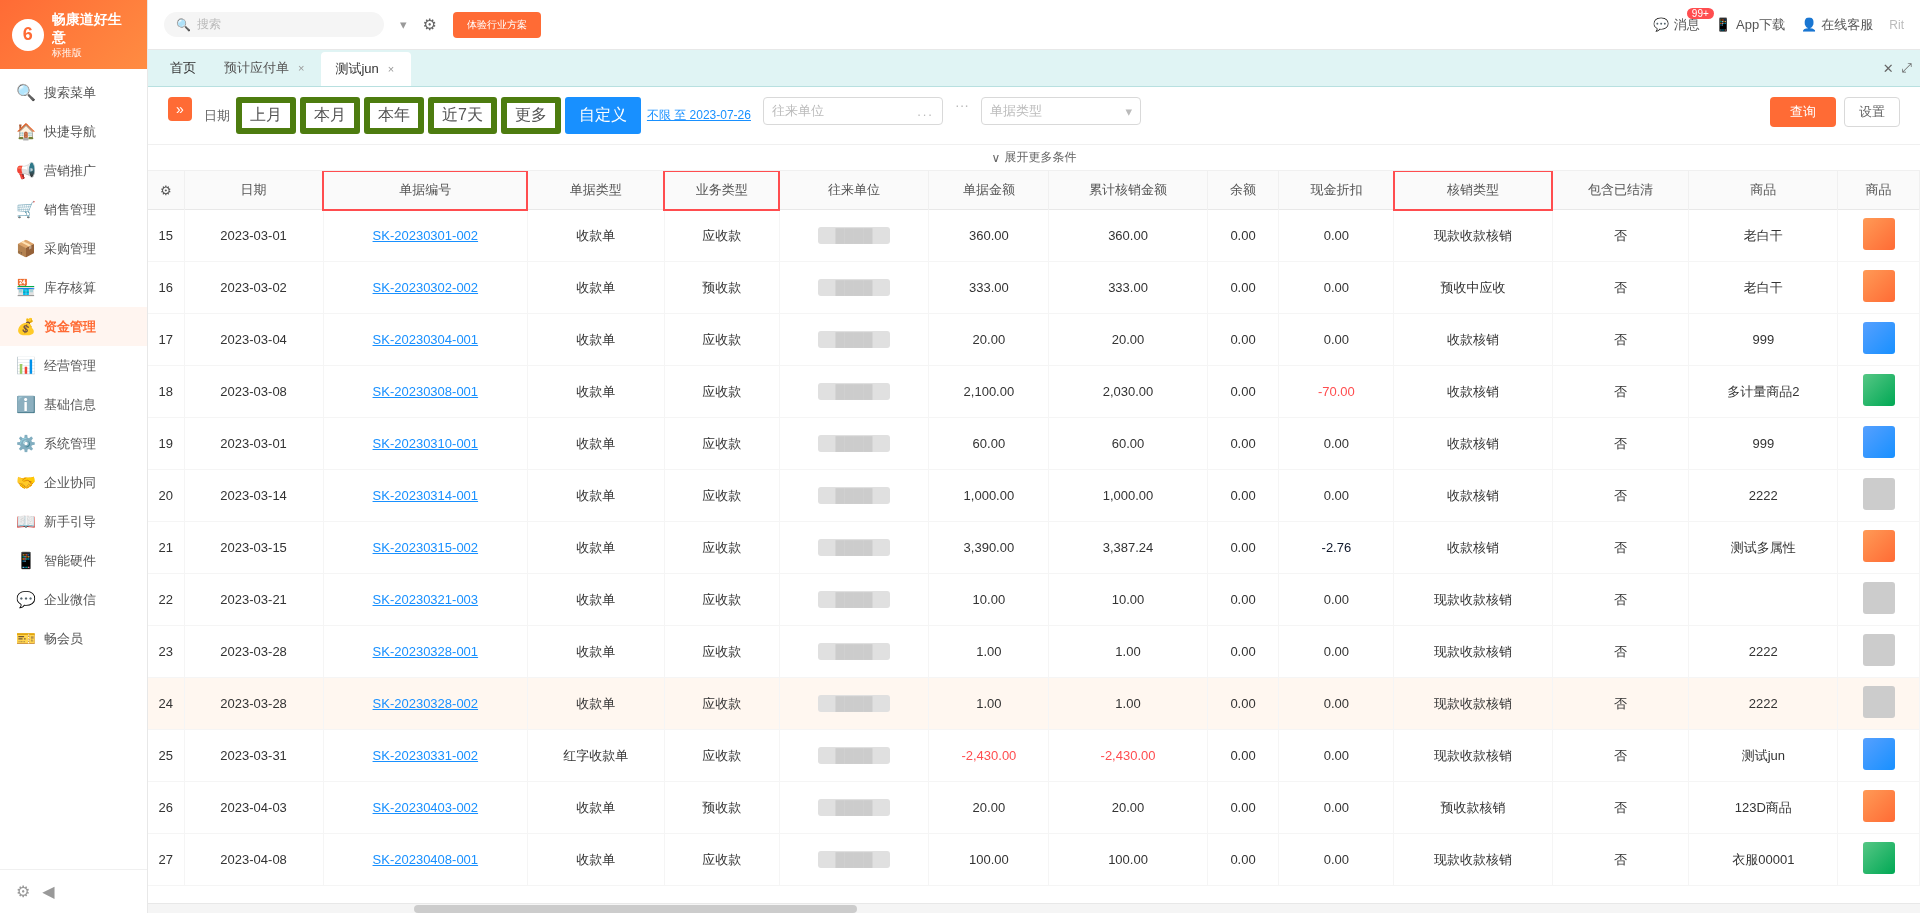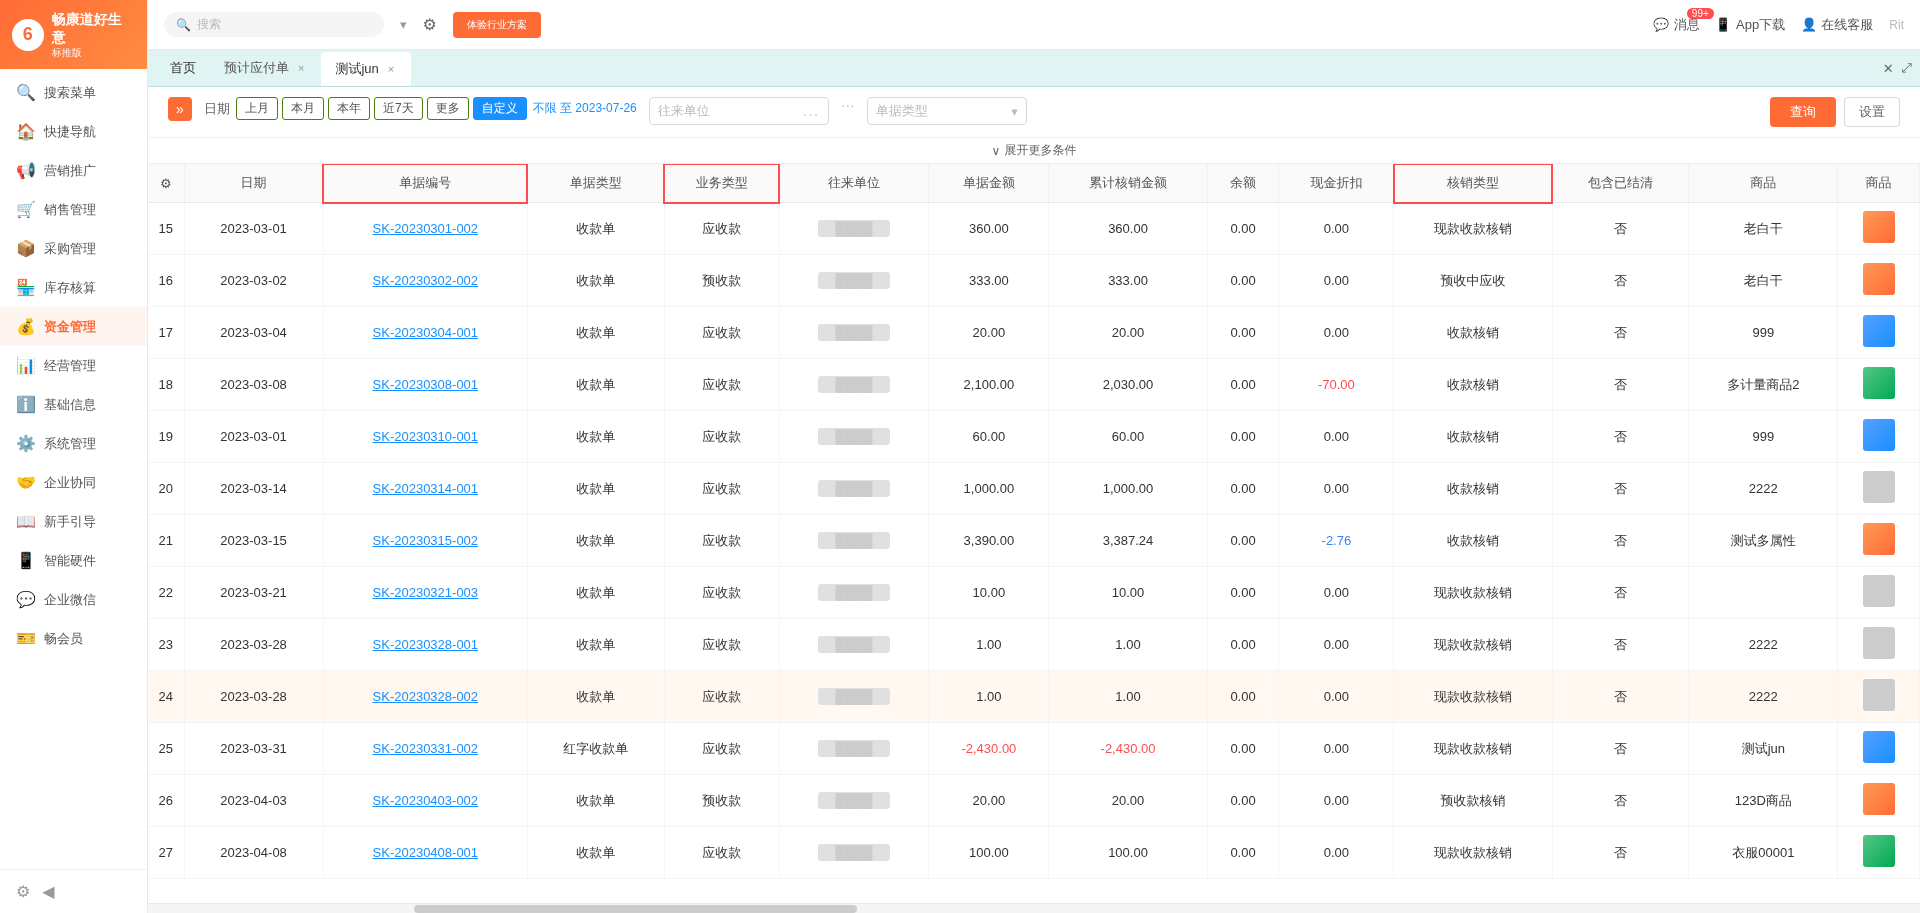--- a/index.html
+++ b/index.html
@@ -33,21 +33,21 @@
     .topbar-app { display: flex; align-items: center; gap: 4px; cursor: pointer; }
     .topbar-service { display: flex; align-items: center; gap: 4px; cursor: pointer; }
 
     
     .page-header { background: #fff; padding: 14px 20px 10px; border-bottom: 1px solid #f0f0f0; display: flex; align-items: center; justify-content: space-between; }
     .page-title { font-size: 16px; font-weight: bold; color: #333; }
     .page-actions { display: flex; gap: 8px; }
     .btn-export { display: flex; align-items: center; gap: 4px; color: #1890ff; border: 1px solid #1890ff; border-radius: 4px; padding: 4px 12px; cursor: pointer; font-size: 13px; background: #fff; }
     .btn-refresh { display: flex; align-items: center; gap: 4px; color: #666; border: 1px solid #d9d9d9; border-radius: 4px; padding: 4px 12px; cursor: pointer; font-size: 13px; background: #fff; }
     .filter-expand-btn { width: 24px; height: 24px; background: #ff6b35; color: #fff; border: none; border-radius: 4px; cursor: pointer; display: flex; align-items: center; justify-content: center; font-size: 14px; }
-    .filter-date-btn { padding: 2px 8px; border: 1px solid #4d7c0f; border-radius: 3px; cursor: pointer; font-size: 12px; color: #555; background: #fff; }
+    .filter-date-btn { padding: 2px 8px; border: 6px solid #4d7c0f; border-radius: 3px; cursor: pointer; font-size: 16px; color: #555; background: #fff; }
     .filter-date-btn.custom { background: #1890ff; color: #fff; border-color: #1890ff; }
     .filter-partner { display: flex; align-items: center; border: 1px solid #d9d9d9; border-radius: 4px; padding: 4px 8px; min-width: 200px; background: #fff; }
     .filter-doc-type { display: flex; align-items: center; border: 1px solid #d9d9d9; border-radius: 4px; padding: 4px 8px; min-width: 180px; background: #fff; }
     .btn-query { background: #ff6b35; color: #fff; border: none; border-radius: 4px; padding: 6px 20px; cursor: pointer; font-size: 13px; font-family: inherit; }
     .btn-setting { background: #fff; color: #666; border: 1px solid #d9d9d9; border-radius: 4px; padding: 5px 14px; cursor: pointer; font-size: 13px; font-family: inherit; }
     .filter-expand-row { display: flex; align-items: center; justify-content: center; gap: 4px; color: #666; font-size: 12px; cursor: pointer; padding: 4px 0; background: #fff; border-bottom: 1px solid #f0f0f0; }
 
     
     .table-container { flex: 1; overflow: auto; background: #fff; margin: 0; position: relative; }
     table { width: 100%; border-collapse: collapse; font-size: 13px; min-width: 1400px; }
@@ -209,21 +209,21 @@
       <div style="display:flex;align-items:center;gap:6px;flex-wrap:wrap;">
         <span style="color:#666;font-size:13px;white-space:nowrap;">日期</span>
         <div style="display:flex;gap:4px;">
           <button class="filter-date-btn">上月</button>
           <button class="filter-date-btn">本月</button>
           <button class="filter-date-btn">本年</button>
           <button class="filter-date-btn">近7天</button>
           <button class="filter-date-btn">更多</button>
           <button class="filter-date-btn custom">自定义</button>
         </div>
-        <div style="color:#1890ff;font-size:12px;">不限 至 2023-07-26</div>
+        <div style="color:#1890ff;font-size:12px;text-decoration:underline;">不限 至 2023-07-26</div>
       </div>
       <div class="filter-partner" style="min-width:180px;">
         <span style="color:#bbb;font-size:13px;flex:1;">往来单位</span>
         <span style="color:#bbb;letter-spacing:2px;">...</span>
       </div>
       <span style="color:#bbb;font-size:14px;">···</span>
       <div class="filter-doc-type" style="min-width:160px;">
         <span style="color:#bbb;font-size:13px;flex:1;">单据类型</span>
         <span style="color:#bbb;">▾</span>
       </div>
@@ -359,21 +359,21 @@
           <tr>
     <td>21</td>
     <td>2023-03-15</td>
     <td><a class="link">SK-20230315-002</a></td>
     <td>收款单</td>
     <td>应收款</td>
     <td><span style="color:#ccc;background:#e0e0e0;border-radius:3px;padding:1px 18px;">████</span></td>
     <td>3,390.00</td>
     <td>3,387.24</td>
     <td>0.00</td>
-    <td style="color:#3b82f6;">-2.76</td>
+    <td style="color:#0f172a;">-2.76</td>
     <td>收款核销</td>
     <td>否</td>
     <td>测试多属性</td>
     <td><span class="img-thumb img-thumb-orange"></span></td>
   </tr>
           <tr>
     <td>22</td>
     <td>2023-03-21</td>
     <td><a class="link">SK-20230321-003</a></td>
     <td>收款单</td>

